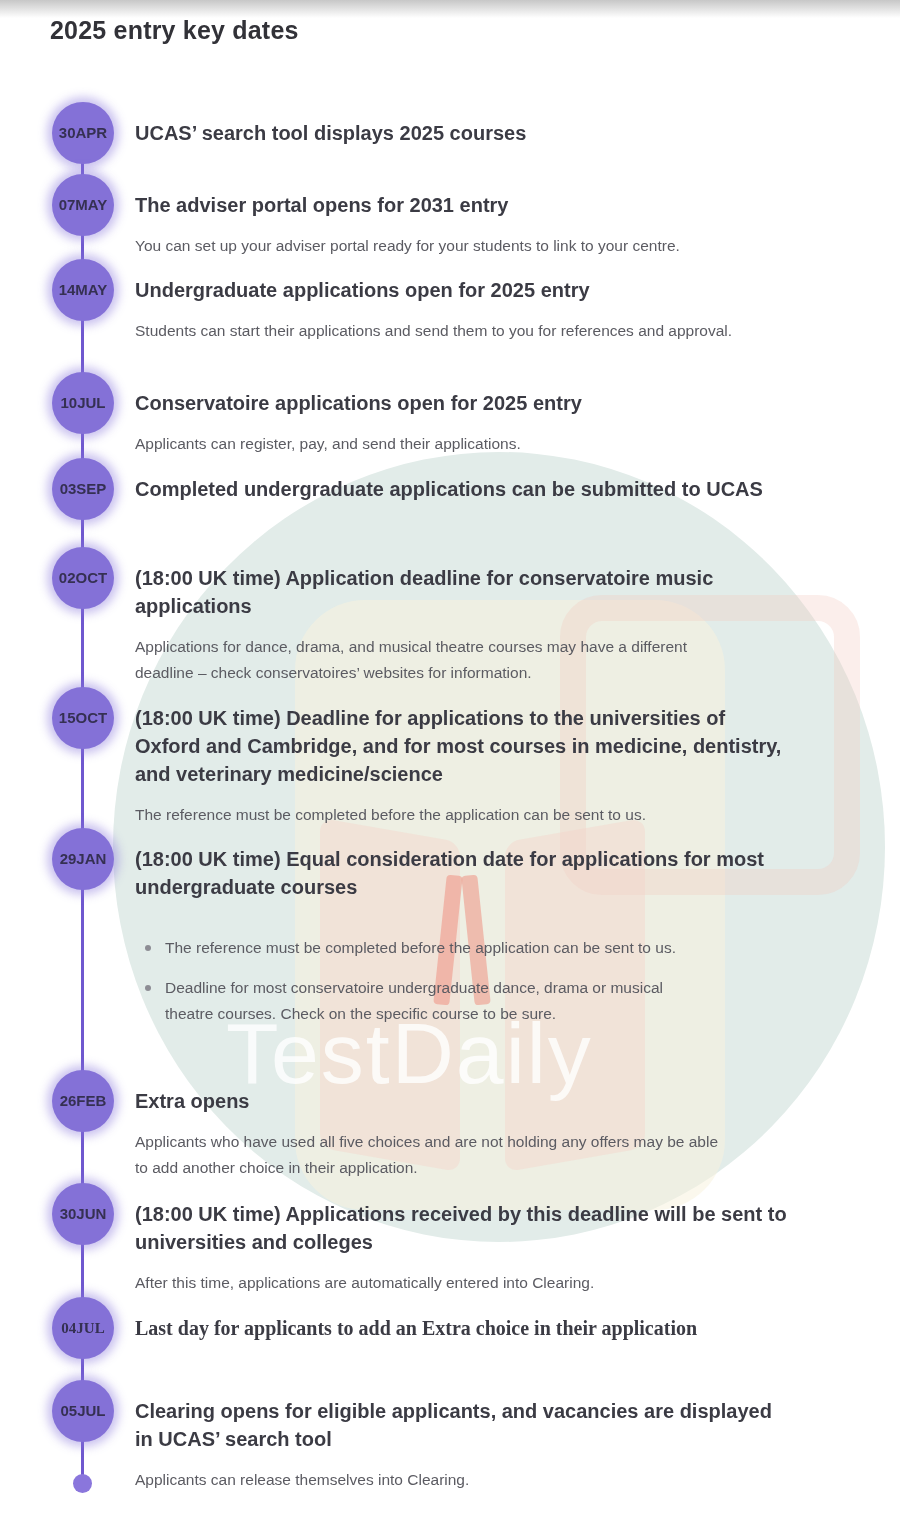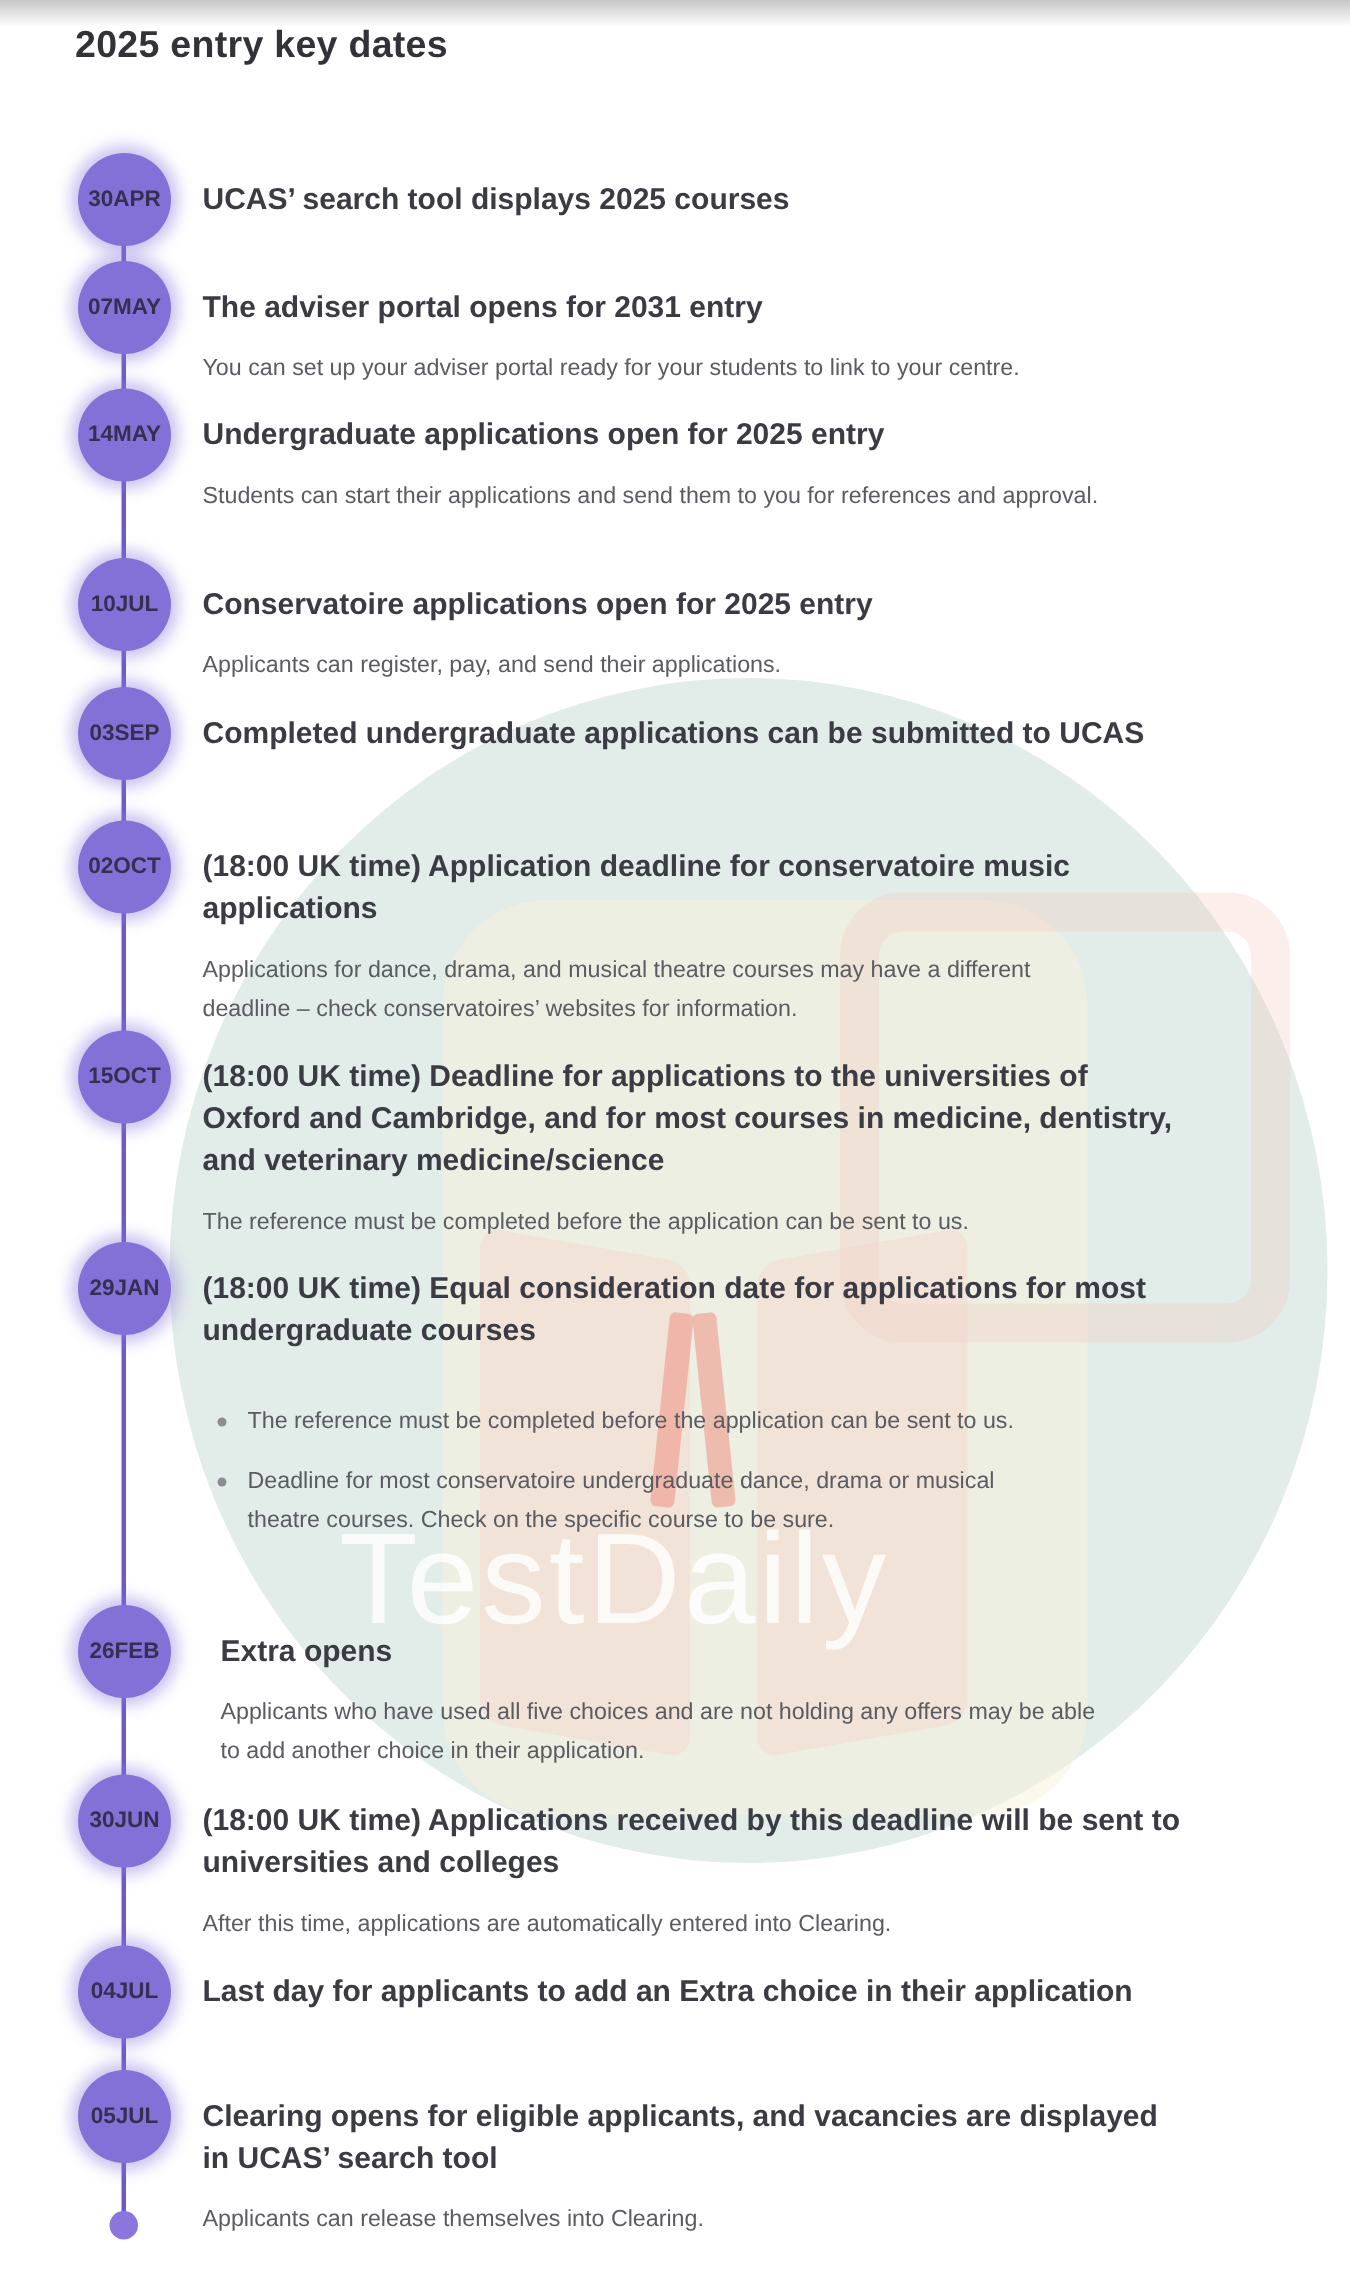--- a/index.html
+++ b/index.html
@@ -233,21 +233,21 @@
     <div class="content">
       <div class="item-heading">(18:00 UK time) Equal consideration date for applications for most undergraduate courses</div>
 
       <ul class="bullet-list">
               <li>The reference must be completed before the application can be sent to us.</li>
               <li>Deadline for most conservatoire undergraduate dance, drama or musical theatre courses. Check on the specific course to be sure.</li>
             </ul>
     </div>
   </div>
 
-  <div class="item" style="min-height: 113px; gap: 12px;">
+  <div class="item" style="min-height: 113px;">
     <div class="badge-col">
       <div class="date-badge">
         <span>26</span>
         <span>FEB</span>
       </div>
     </div>
     <div class="content">
       <div class="item-heading">Extra opens</div>
       <div class="item-desc">Applicants who have used all five choices and are not holding any offers may be able to add another choice in their application.</div>
 
@@ -261,21 +261,21 @@
         <span>JUN</span>
       </div>
     </div>
     <div class="content">
       <div class="item-heading">(18:00 UK time) Applications received by this deadline will be sent to universities and colleges</div>
       <div class="item-desc">After this time, applications are automatically entered into Clearing.</div>
 
     </div>
   </div>
 
-  <div class="item" style="min-height: 83px;">
+  <div class="item" style="min-height: 83px; font-family: Liberation Serif, serif;">
     <div class="badge-col">
       <div class="date-badge">
         <span>04</span>
         <span>JUL</span>
       </div>
     </div>
     <div class="content">
       <div class="item-heading">Last day for applicants to add an Extra choice in their application</div>
 
     </div>

